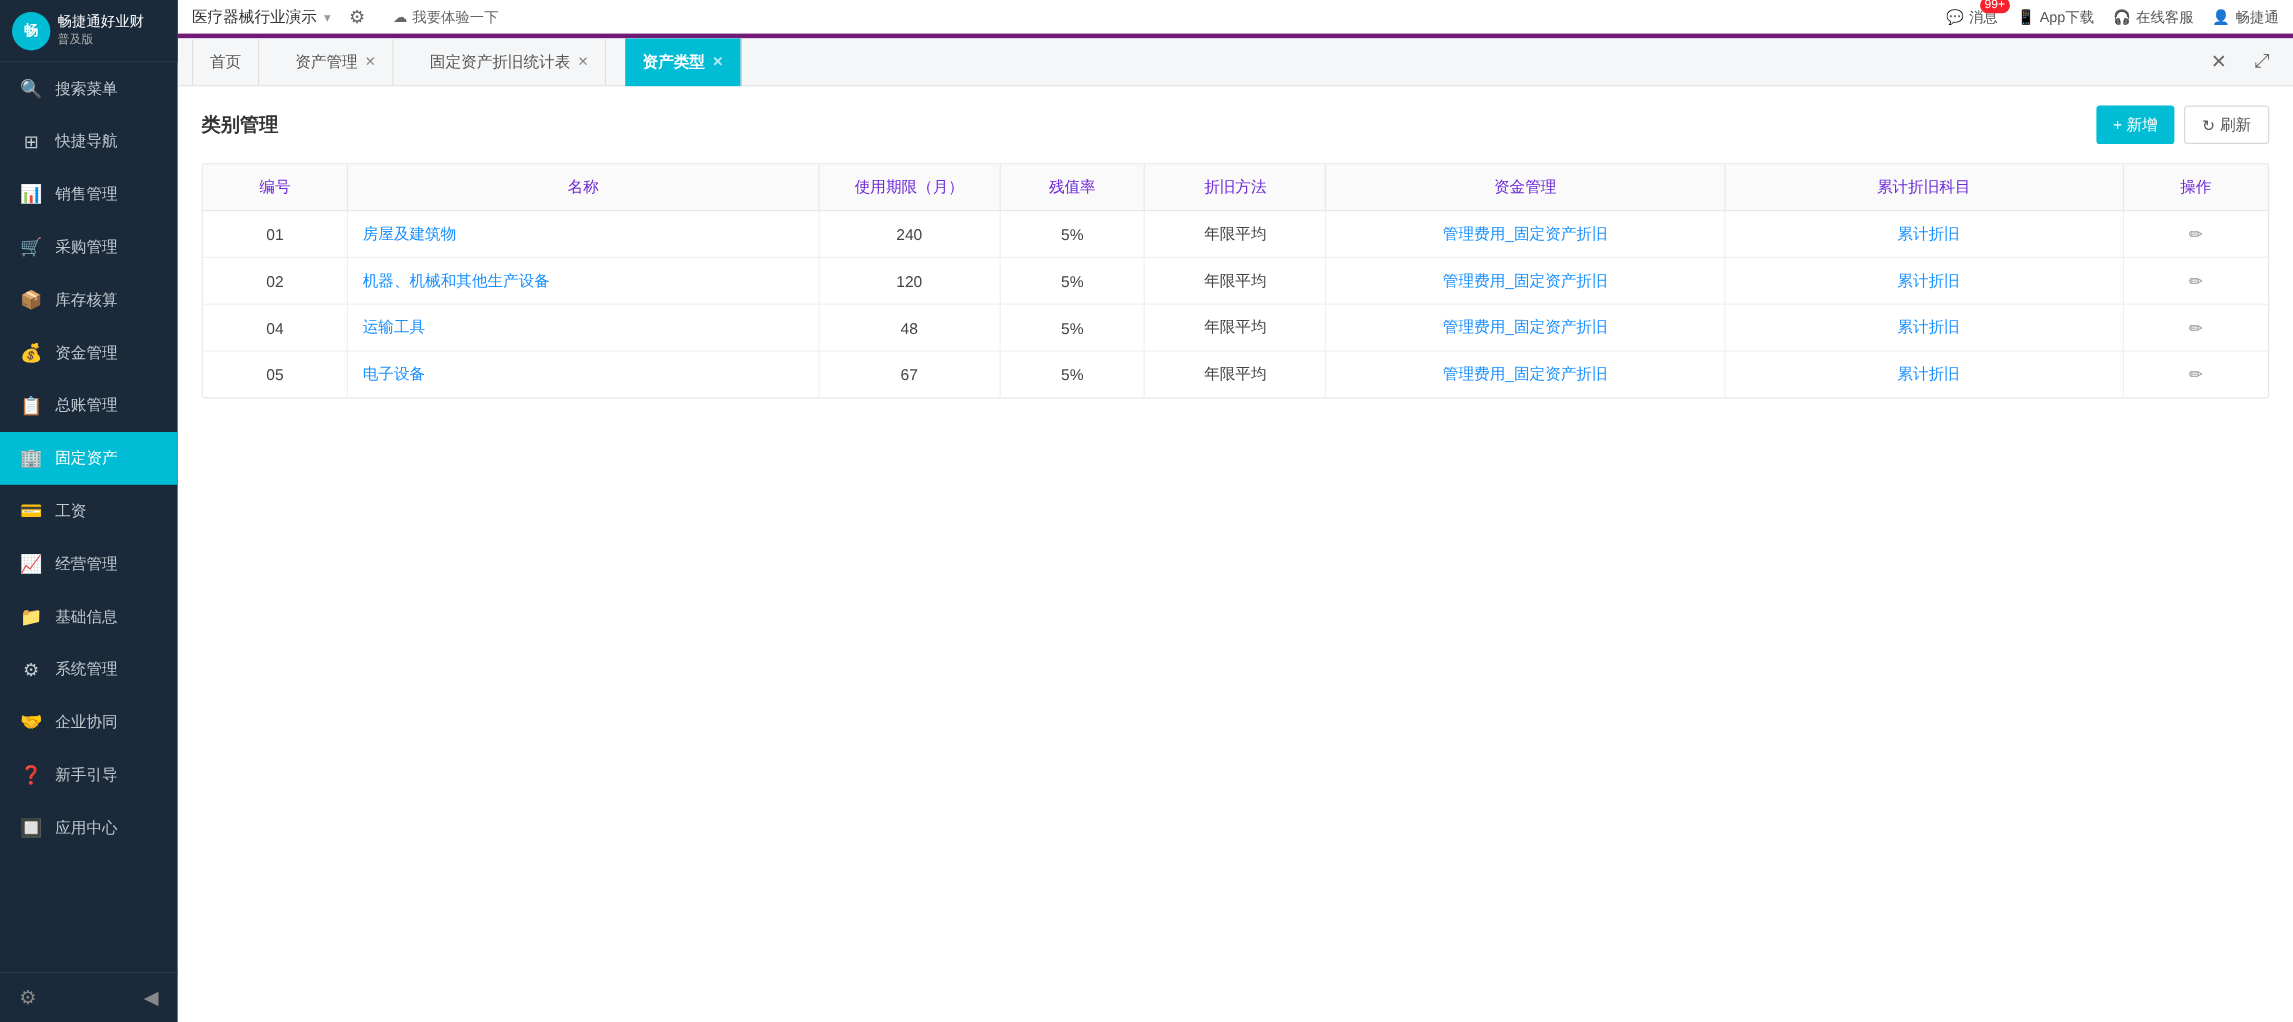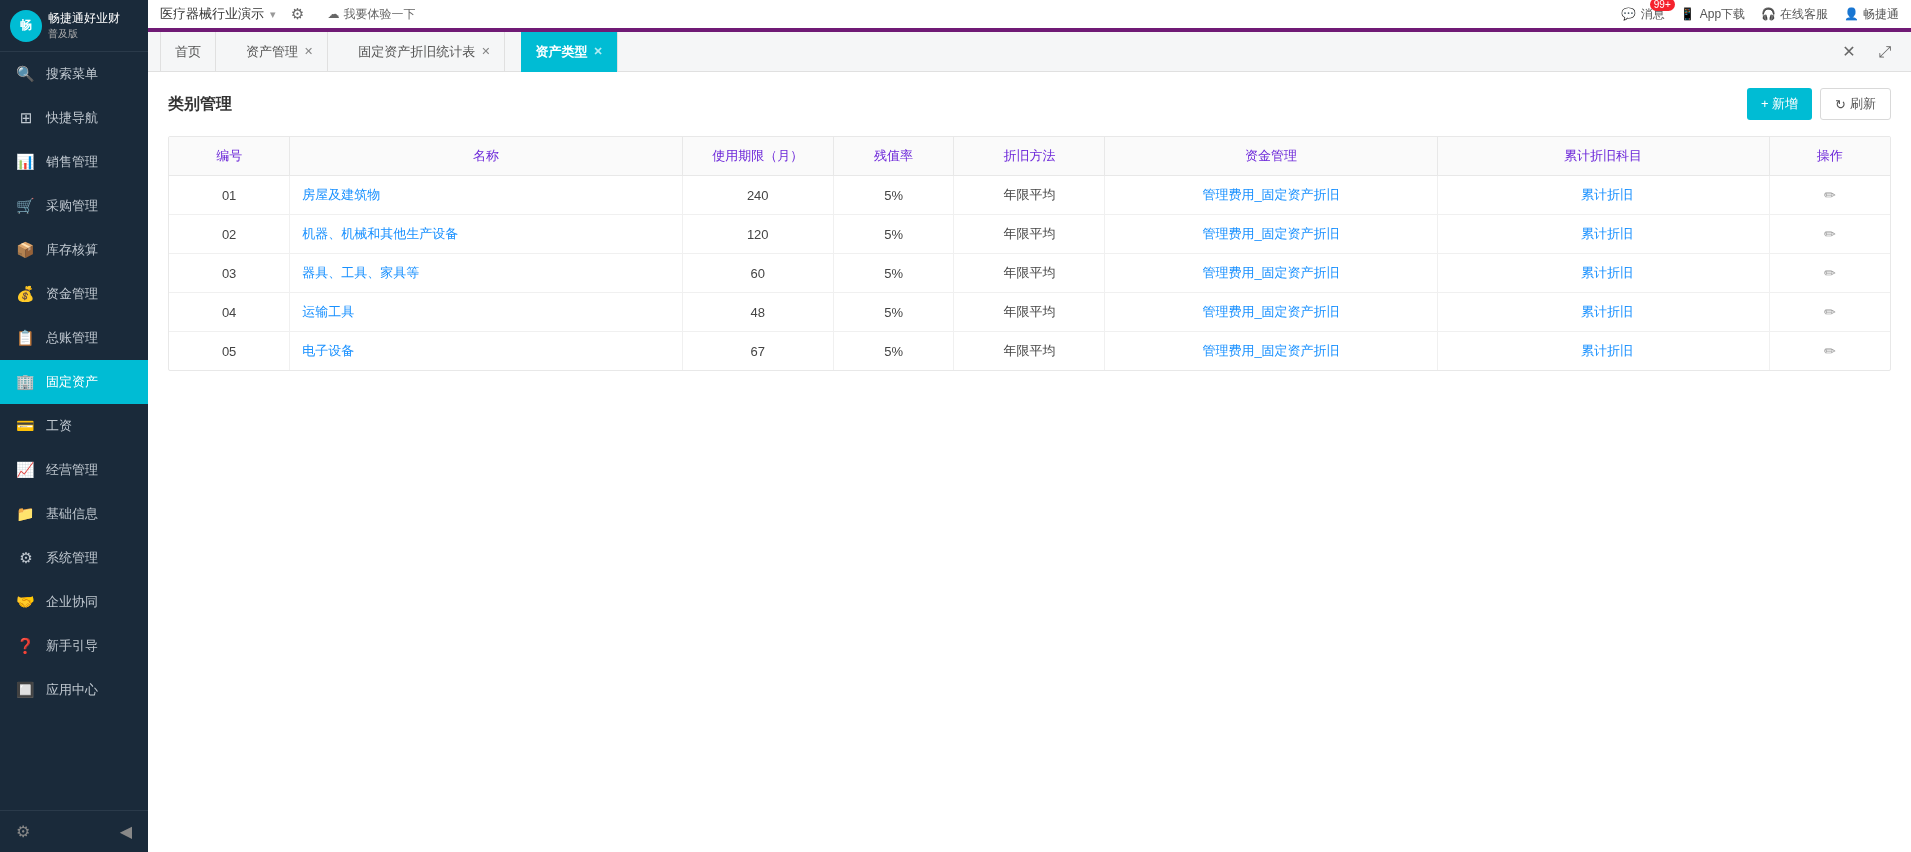--- a/index.html
+++ b/index.html
@@ -484,30 +484,20 @@
     <td>02</td>
     <td class="name-col">机器、机械和其他生产设备</td>
     <td>120</td>
     <td>5%</td>
     <td>年限平均</td>
     <td class="cost-col">管理费用_固定资产折旧</td>
     <td class="accum-col">累计折旧</td>
     <td><span class="edit-icon">✏</span></td>
   </tr>
             <tr>
-    <td>03</td>
-    <td class="name-col">器具、工具、家具等</td>
-    <td>60</td>
-    <td>5%</td>
-    <td>年限平均</td>
-    <td class="cost-col">管理费用_固定资产折旧</td>
-    <td class="accum-col">累计折旧</td>
-    <td><span class="edit-icon">✏</span></td>
-  </tr>
-            <tr>
     <td>04</td>
     <td class="name-col">运输工具</td>
     <td>48</td>
     <td>5%</td>
     <td>年限平均</td>
     <td class="cost-col">管理费用_固定资产折旧</td>
     <td class="accum-col">累计折旧</td>
     <td><span class="edit-icon">✏</span></td>
   </tr>
             <tr>

